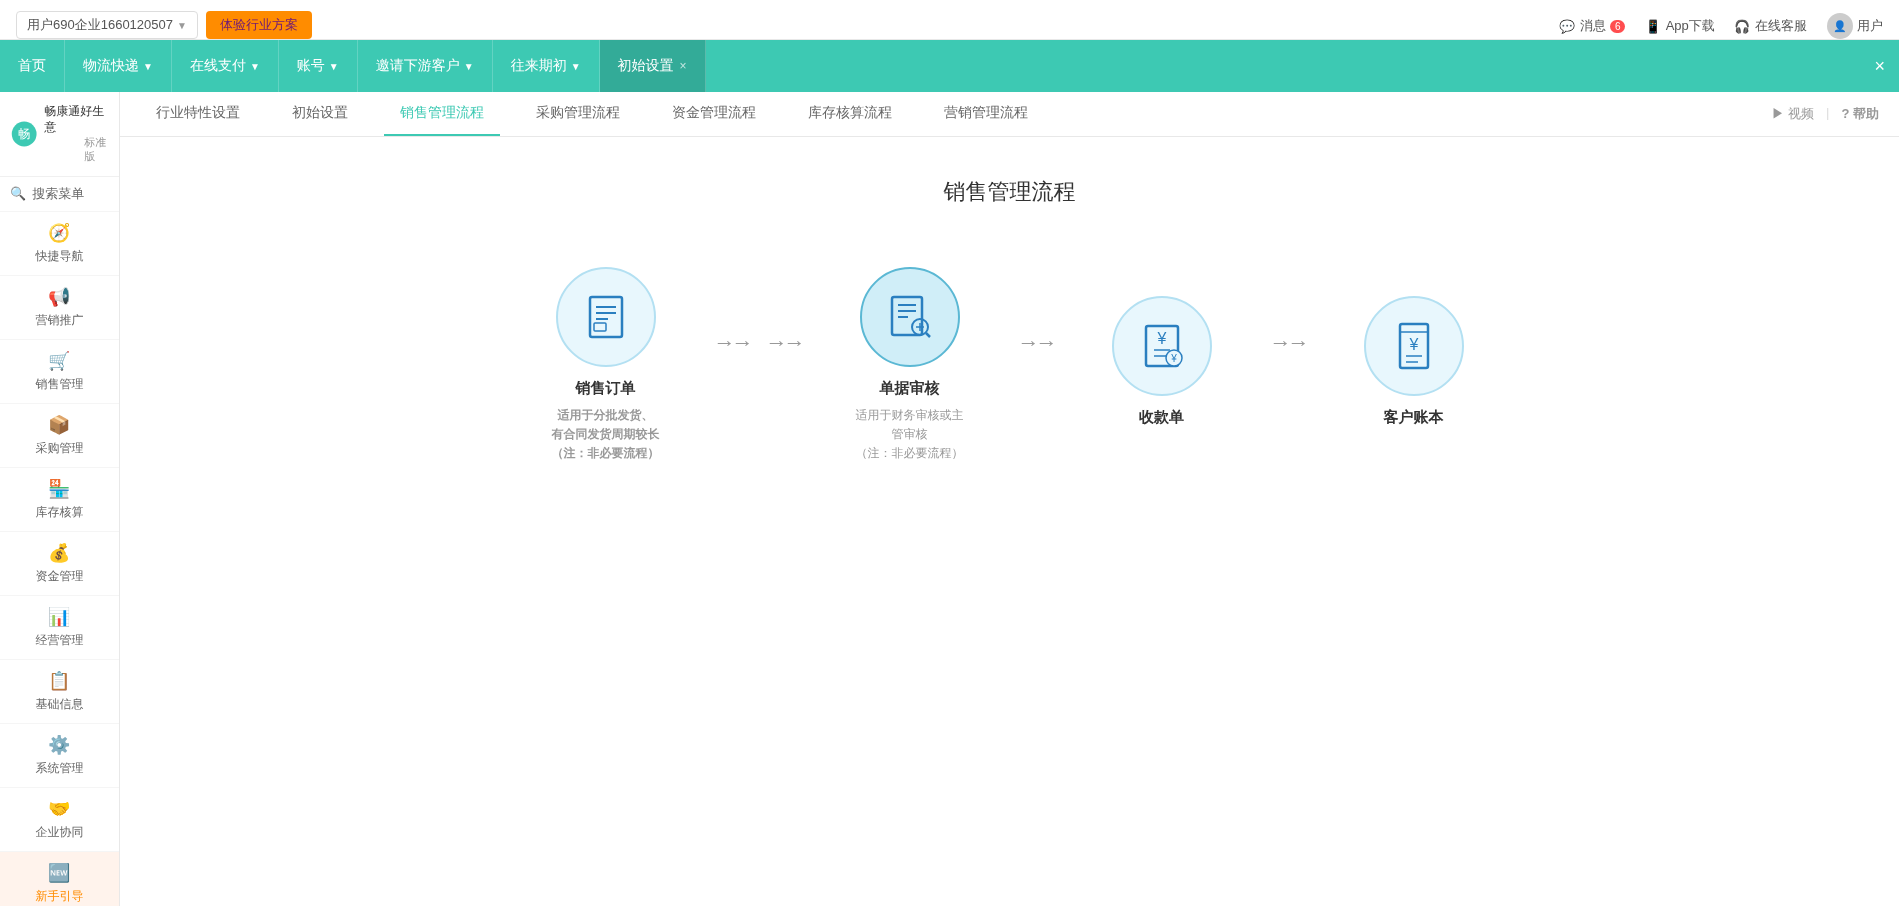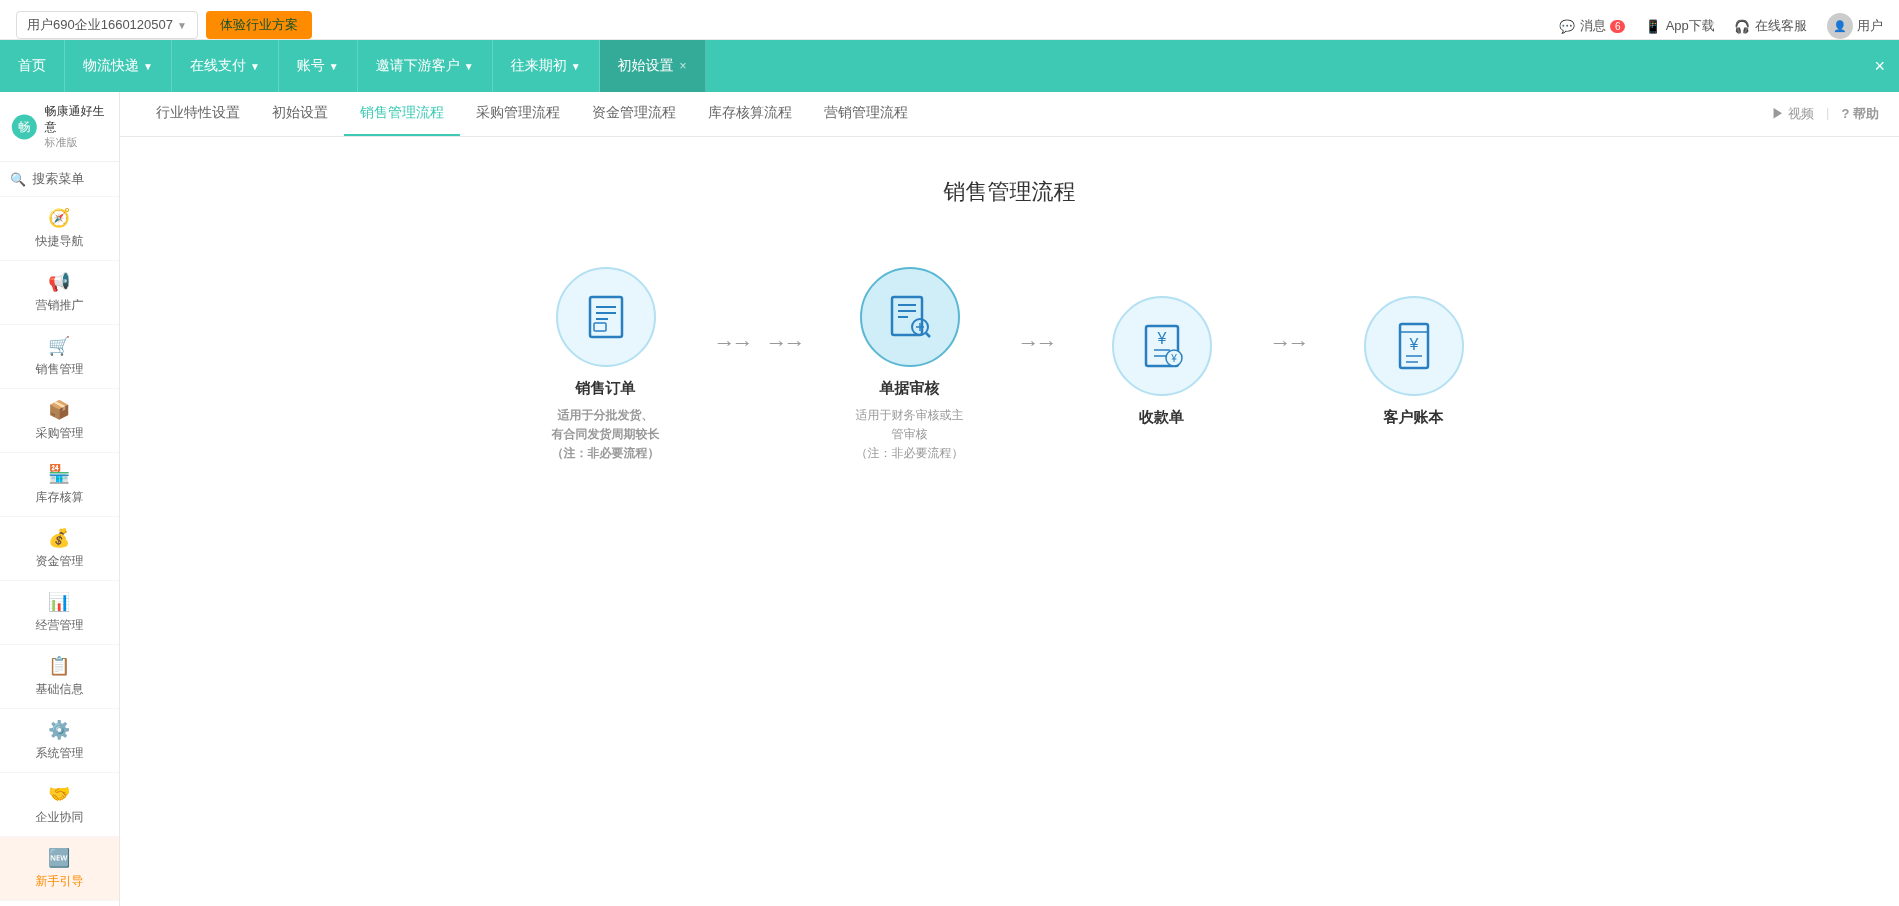--- a/index.html
+++ b/index.html
@@ -18,21 +18,21 @@
     }
     .top-bar-left { display: flex; align-items: center; gap: 8px; }
     .user-selector {
       display: flex; align-items: center; gap: 4px;
       border: 1px solid #ddd; border-radius: 4px;
       padding: 4px 10px; cursor: pointer; background: #fff;
       font-size: 13px; color: #555;
     }
     .user-selector .chevron { color: #999; font-size: 10px; }
     .trial-btn {
-      background: #ff8c00; color: #14532d; border: none; border-radius: 4px;
+      background: #ff8c00; color: #701a75; border: none; border-radius: 4px;
       padding: 5px 14px; cursor: pointer; font-size: 13px;
     }
     .top-bar-right { display: flex; align-items: center; gap: 20px; font-size: 13px; color: #555; }
     .top-bar-right .icon-item { display: flex; align-items: center; gap: 4px; cursor: pointer; }
     .badge { background: #ff4d4f; color: #fff; border-radius: 10px; font-size: 10px; padding: 1px 5px; }
     .avatar { width: 26px; height: 26px; border-radius: 50%; background: #ccc; display: flex; align-items: center; justify-content: center; font-size: 11px; }
 
     
     .nav-tabs {
       height: 52px;
@@ -89,20 +89,21 @@
 
     
     .content-area { flex: 1; background: #fff; overflow-y: auto; display: flex; flex-direction: column; }
 
     
     .sub-tabs {
       display: flex; align-items: center; padding: 0 20px;
       border-bottom: 1px solid #e8e8e8;
       background: #fff;
       flex-shrink: 0;
+      gap: 20px;
     }
     .sub-tab {
       padding: 12px 16px; cursor: pointer; font-size: 14px; color: #666;
       border-bottom: 2px solid transparent; white-space: nowrap;
     }
     .sub-tab.active { color: #3dc9b3; border-bottom-color: #3dc9b3; }
     .sub-tabs-right { margin-left: auto; display: flex; gap: 12px; color: #999; font-size: 13px; cursor: pointer; }
 
     
     .flow-content { flex: 1; padding: 40px 20px; display: flex; flex-direction: column; align-items: center; }
@@ -189,21 +190,21 @@
 <div class="main-layout">
 
   <div class="sidebar">
     <div class="sidebar-logo">
       <svg class="logo-icon" viewBox="0 0 32 32">
         <circle cx="16" cy="16" r="14" fill="#3dc9b3"></circle>
         <text x="16" y="21" text-anchor="middle" fill="white" font-size="14">畅</text>
       </svg>
       <div class="logo-text">
         <div>畅康通好生意</div>
-        <div style="color:#999;font-size:11px;">标准版</div>
+        <div style="color:#999;font-size:11px;margin-left:40px;">标准版</div>
       </div>
     </div>
     <div class="sidebar-search">
       <span>🔍</span>
       <span>搜索菜单</span>
     </div>
 
     <div class="sidebar-item">
       <span class="item-icon">🧭</span>
       <span>快捷导航</span>

